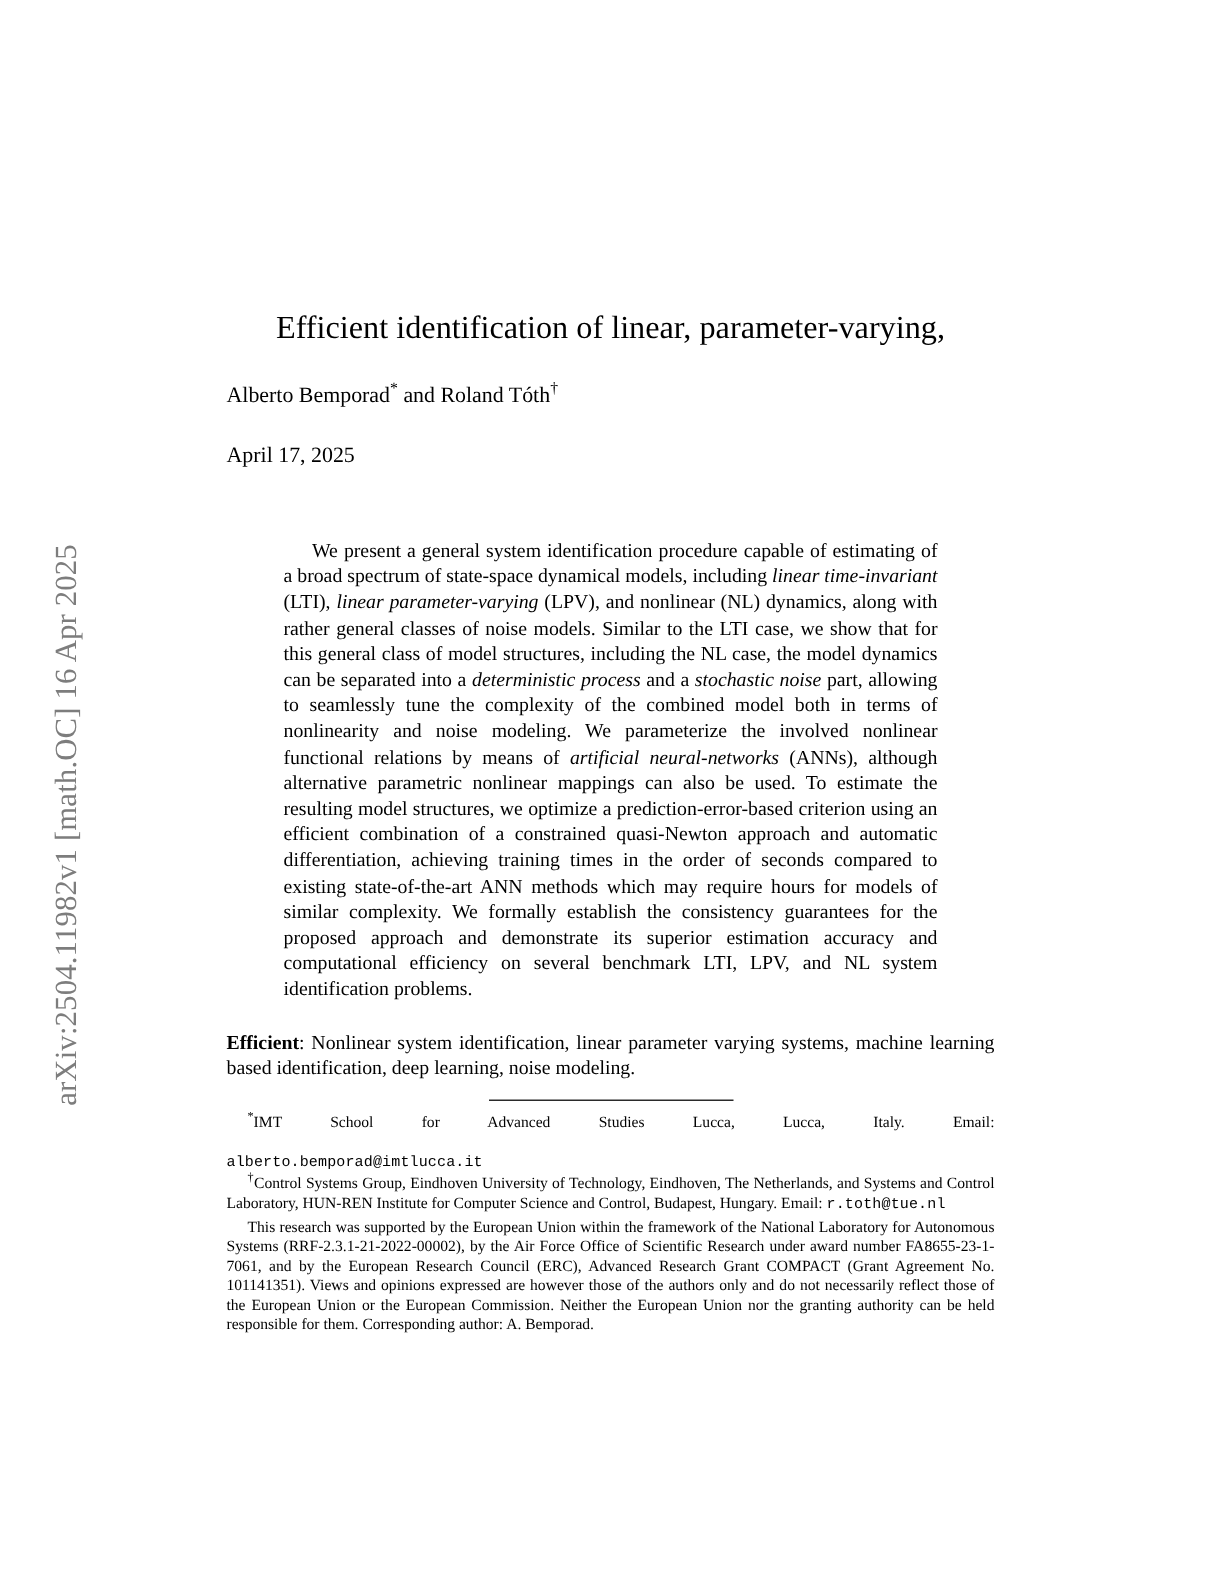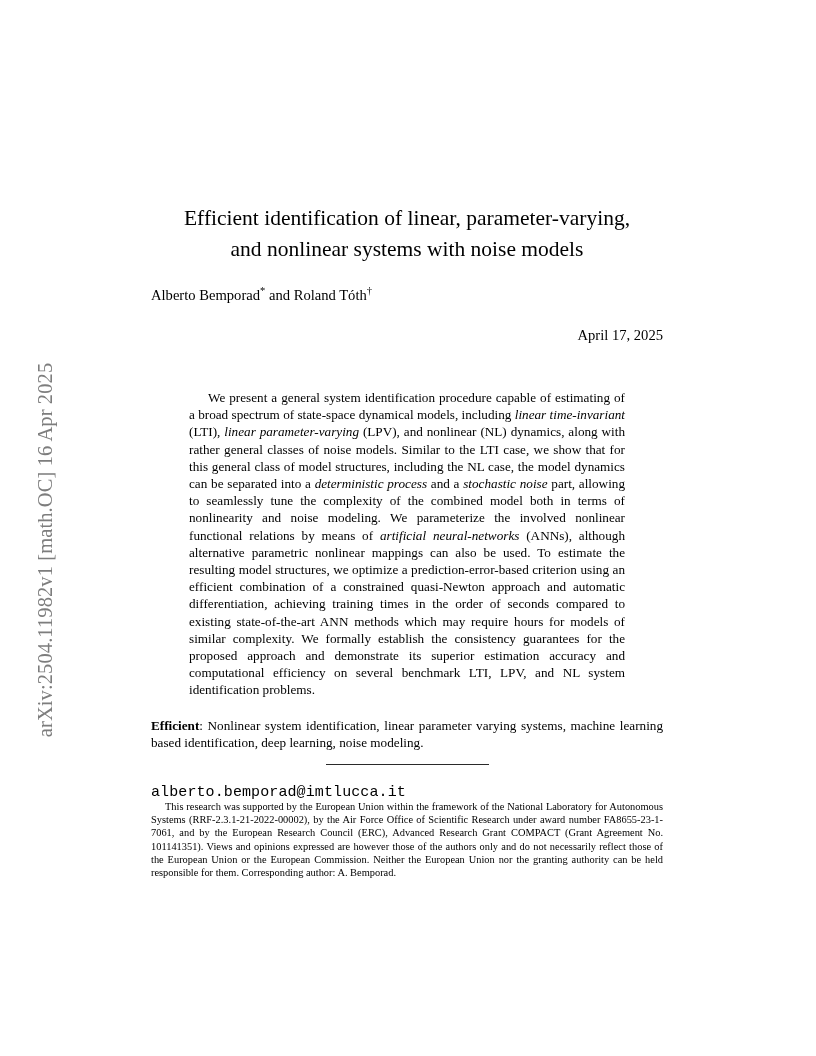--- a/index.html
+++ b/index.html
@@ -61,21 +61,21 @@
   }
   .authors sup {
     font-size: 0.72em;
     vertical-align: super;
     line-height: 0;
   }
 
   
   .date {
     margin-top: 20px;
-    text-align: right;
+    text-align: left;
     font-size: 14.6px;
     line-height: 20px;
   }
 
   
   .abstract-wrap {
     margin-top: 44px;
     padding-left: 38px;
     padding-right: 38px;
   }
@@ -131,58 +131,58 @@
     margin: 0 0 1px 0;
     text-indent: 14px;
   }
   .footnotes sup {
     font-size: 0.78em;
     vertical-align: super;
     line-height: 0;
   }
   .mono {
     font-family: "Liberation Mono", "DejaVu Sans Mono", monospace;
-    font-size: 15px;
+    font-size: 10px;
     letter-spacing: 0.1px;
   }
   .fn-spread {
     text-align: justify;
   }
   .fn-spread::after {
     content: "";
     display: inline-block;
     width: 100%;
   }
 </style>
 </head>
 <body>
 
 <div class="arxiv-stamp">arXiv:2504.11982v1  [math.OC]  16 Apr 2025</div>
 
 <div class="page">
 
   <h1 class="title">
     <span class="line">Efficient identification of linear, parameter-varying,</span>
-    <span class="line">and nonlinear systems with noise models</span>
   </h1>
 
   <div class="authors"><span>Alberto Bemporad</span><sup>*</sup><span> and </span><span>Roland Tóth</span><sup>†</sup></div>
 
   <div class="date">April 17, 2025</div>
 
   <div class="abstract-wrap">
     <div class="abstract-body"><span>We present a general system identification procedure capable of estimating of a broad spectrum of state-space dynamical models, including </span><i>linear time-invariant</i><span> (LTI), </span><i>linear parameter-varying</i><span> (LPV), and nonlinear (NL) dynamics, along with rather general classes of noise models. Similar to the LTI case, we show that for this general class of model structures, including the NL case, the model dynamics can be separated into a </span><i>deterministic process</i><span> and a </span><i>stochastic noise</i><span> part, allowing to seamlessly tune the complexity of the combined model both in terms of nonlinearity and noise modeling. We parameterize the involved nonlinear functional relations by means of </span><i>artificial neural-networks</i><span> (ANNs), although alternative parametric nonlinear mappings can also be used. To estimate the resulting model structures, we optimize a prediction-error-based criterion using an efficient combination of a constrained quasi-Newton approach and automatic differentiation, achieving training times in the order of seconds compared to existing state-of-the-art ANN methods which may require hours for models of similar complexity. We formally establish the consistency guarantees for the proposed approach and demonstrate its superior estimation accuracy and computational efficiency on several benchmark LTI, LPV, and NL system identification problems.</span></div>
   </div>
 
   <div class="keywords"><b>Efficient</b><span>: </span><span>Nonlinear system identification, linear parameter varying systems, machine learning based identification, deep learning, noise modeling.</span></div>
 
   <hr class="footnote-rule">
 
   <div class="footnotes">
 
-    <p><br><span class="mono">alberto.bemporad@imtlucca.it</span></p>
+    <p><span class="fn-spread"><sup>*</sup><span>IMT School for Advanced Studies Lucca, Lucca, Italy. Email:</span></span><br><span class="mono">alberto.bemporad@imtlucca.it</span></p>
 
+    <p><sup>†</sup><span>Control Systems Group, Eindhoven University of Technology, Eindhoven, The Netherlands, and Systems and Control Laboratory, HUN-REN Institute for Computer Science and Control, Budapest, Hungary. Email: </span><span class="mono">r.toth@tue.nl</span></p>
 
     <p>This research was supported by the European Union within the framework of the National Laboratory for Autonomous Systems (RRF-2.3.1-21-2022-00002), by the Air Force Office of Scientific Research under award number FA8655-23-1-7061, and by the European Research Council (ERC), Advanced Research Grant COMPACT (Grant Agreement No. 101141351). Views and opinions expressed are however those of the authors only and do not necessarily reflect those of the European Union or the European Commission. Neither the European Union nor the granting authority can be held responsible for them. Corresponding author: A. Bemporad.</p>
 
   </div>
 
 </div>
 
 </body></html>

